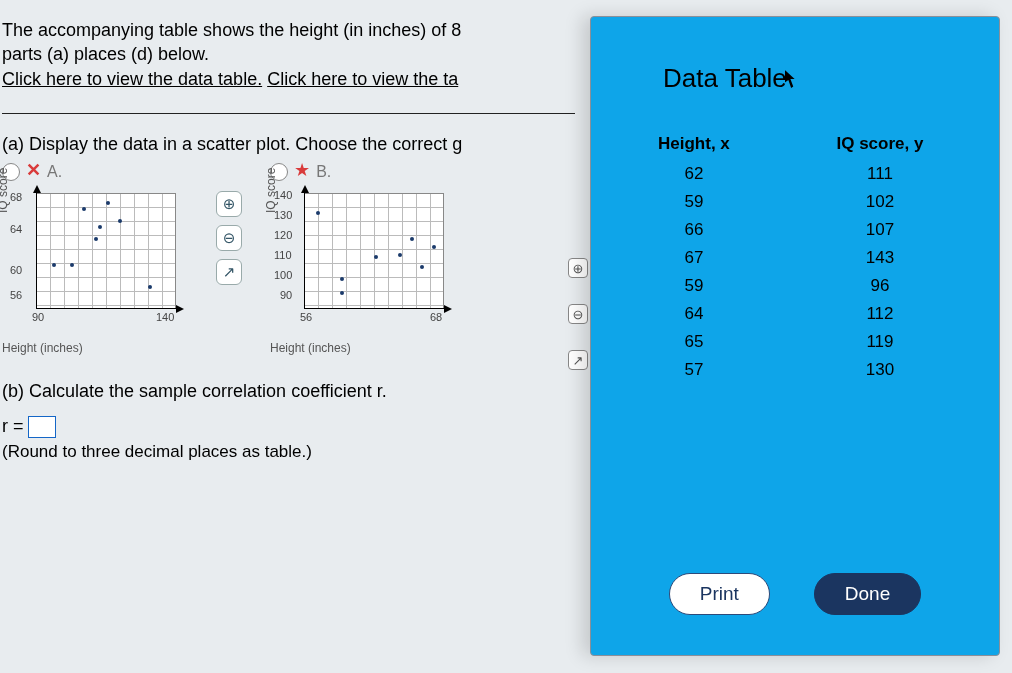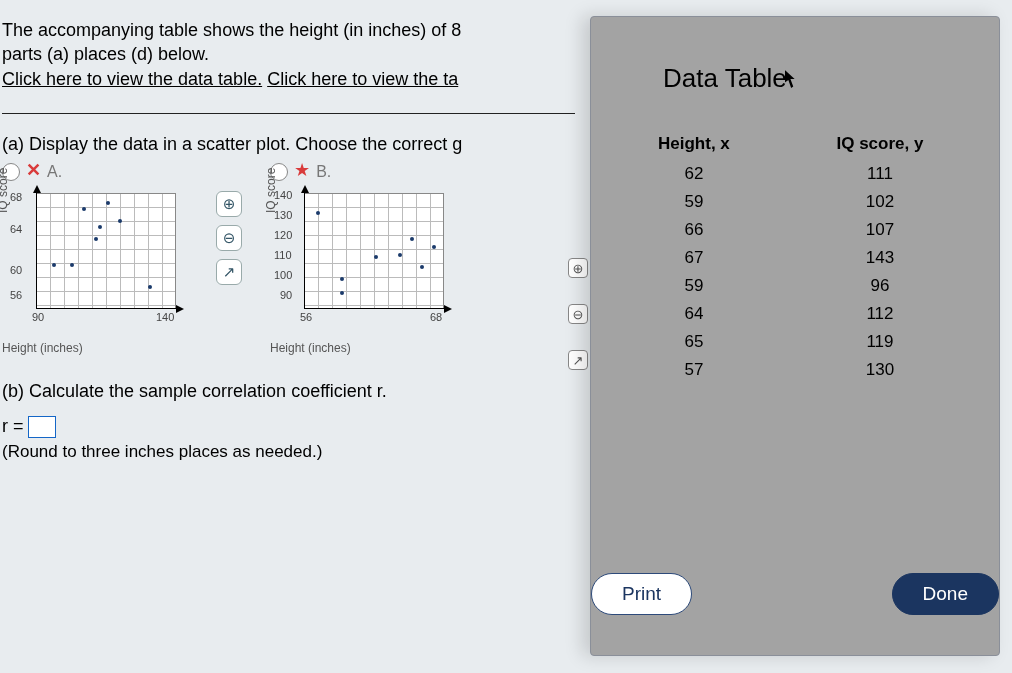--- a/index.html
+++ b/index.html
@@ -23,28 +23,28 @@
 .arrow-up{position:absolute;left:31px;top:-4px;width:0;height:0;border-left:4px solid transparent;border-right:4px solid transparent;border-bottom:8px solid #000}
 .arrow-rt{position:absolute;left:174px;top:116px;width:0;height:0;border-top:4px solid transparent;border-bottom:4px solid transparent;border-left:8px solid #000}
 .tick{position:absolute;font-size:11px;color:#444}
 .dot{position:absolute;width:4px;height:4px;border-radius:50%;background:#1b3a6b}
 .tools{display:flex;flex-direction:column;gap:8px;margin-left:-4px;margin-top:30px}
 .tbtn{width:26px;height:26px;border:1px solid #9aa;border-radius:6px;background:#fff;display:flex;align-items:center;justify-content:center;font-size:15px;color:#356;cursor:pointer}
 .partb{font-size:18px;color:#000;margin-top:26px}
 .rline{font-size:18px;color:#000;margin-top:14px;display:flex;align-items:center;gap:4px}
 .blank{display:inline-block;width:28px;height:22px;border:1.5px solid #1466c7;background:#fff}
 .note{font-size:17px;color:#000;margin-top:4px}
-.modal{position:absolute;top:16px;left:590px;width:410px;height:640px;background:#a3a3a3;border:1px solid #8a8f99;border-radius:4px;box-shadow:-8px 0 18px rgba(0,0,0,.15)}
+.modal{position:absolute;top:16px;left:590px;width:410px;height:640px;background:#0ea5e9;border:1px solid #8a8f99;border-radius:4px;box-shadow:-8px 0 18px rgba(0,0,0,.15)}
 .mtitle{font-size:26px;color:#000;padding:46px 0 8px 72px;font-weight:400}
 .cursor{display:inline-block;width:14px;height:18px;margin-left:-2px;margin-bottom:-1px;clip-path:polygon(0 0,0 70%,25% 55%,45% 100%,60% 92%,40% 50%,70% 50%);background:#000}
 .tblwrap{margin:26px 18px 0 18px}
 .tbl{width:100%;border-collapse:collapse;font-size:17px}
 .tbl th{font-weight:bold;text-align:center;padding:6px 4px}
 .tbl td{text-align:center;padding:4px 4px;color:#000}
-.btns{display:flex;gap:44px;justify-content:space-between;position:absolute;bottom:40px;left:0;width:100%}
+.btns{display:flex;gap:44px;justify-content:center;position:absolute;bottom:40px;left:0;width:100%}
 .btn{font-size:19px;padding:9px 30px;border-radius:24px;border:1.5px solid #2d4a7a;cursor:pointer}
 .btn.print{background:#fff;color:#1b3560}
 .btn.done{background:#1b3560;color:#fff;border-color:#1b3560}
 .edgeicons{position:absolute;left:568px;top:258px;display:flex;flex-direction:column;gap:26px}
 .edgeicons span{width:20px;height:20px;border:1px solid #888;border-radius:4px;display:flex;align-items:center;justify-content:center;font-size:13px;color:#555;background:#fff}
 </style>
 </head>
 <body>
 
 <div class="left">
@@ -127,21 +127,21 @@
       </div>
       <div class="xlab">Height (inches)</div>
     </div>
   </div>
 
   <div class="partb">(b) Calculate the sample correlation coefficient r.</div>
   <div class="rline">
     <span>r =</span>
     <span class="blank"></span>
   </div>
-  <div class="note">(Round to three inches places as needed.)</div>
+  <div class="note">(Round to three decimal places as table.)</div>
 </div>
 
 <div class="edgeicons">
   <span>⊕</span>
   <span>⊖</span>
   <span>↗</span>
 </div>
 
 <div class="modal">
   <div class="mtitle">

